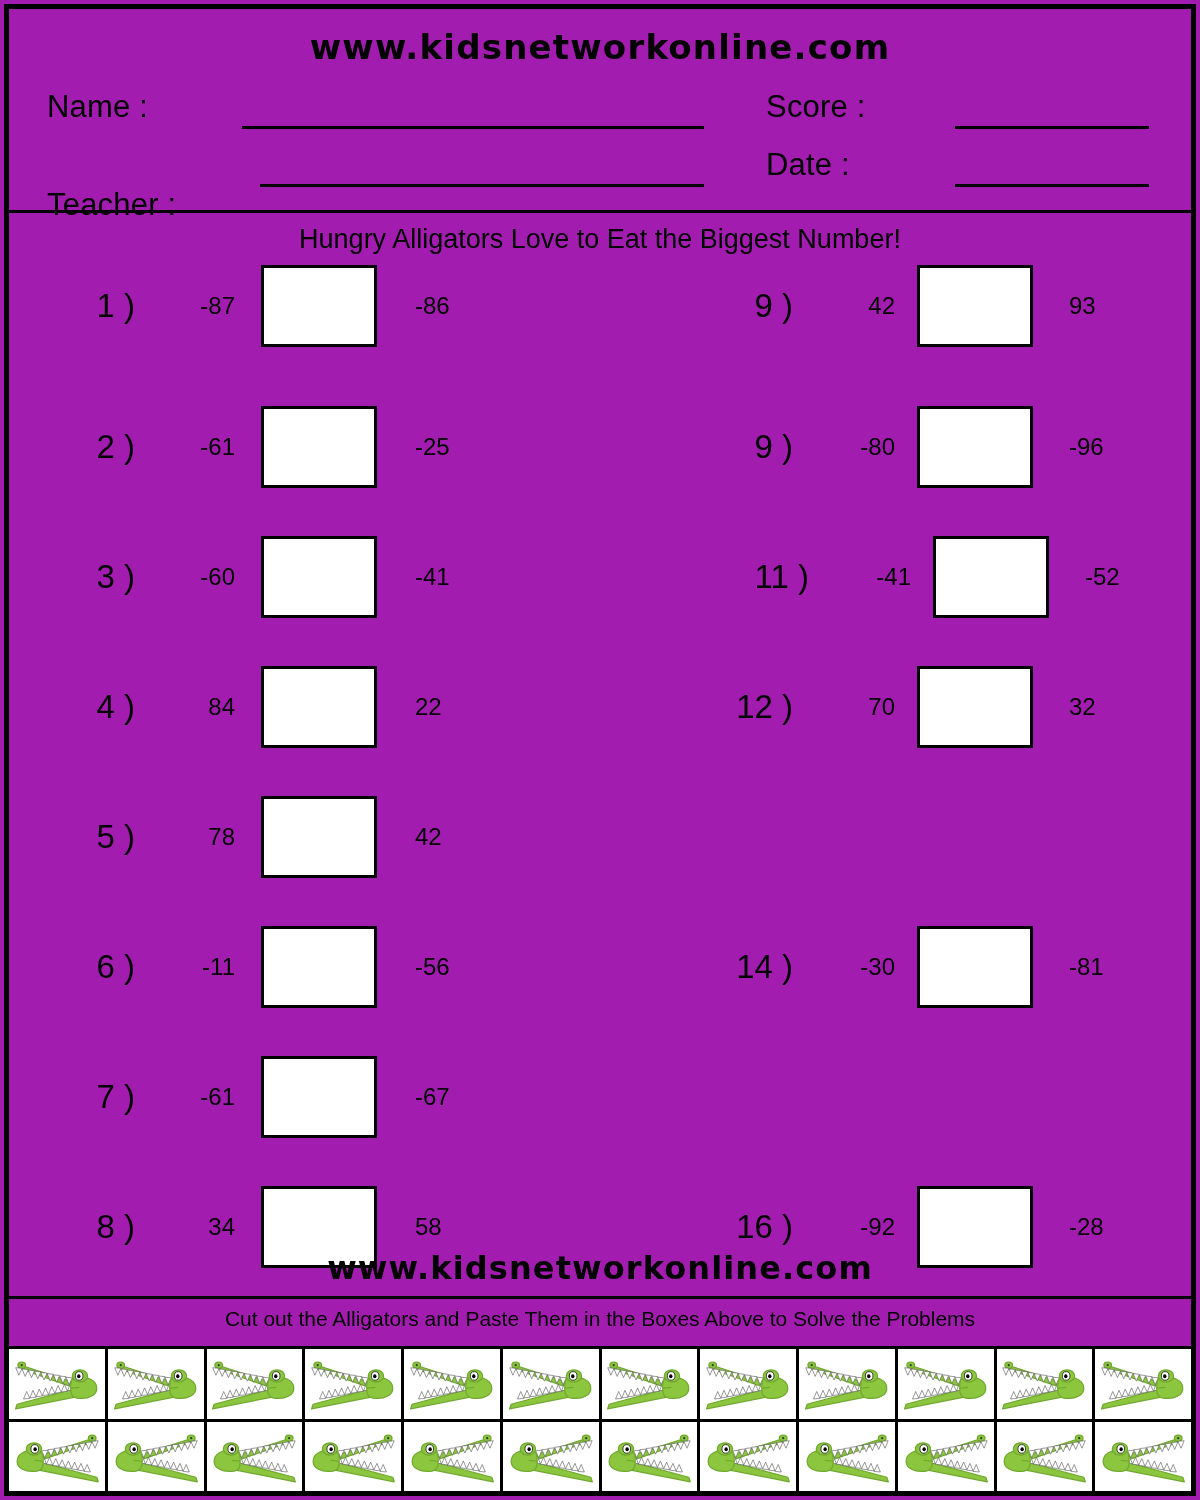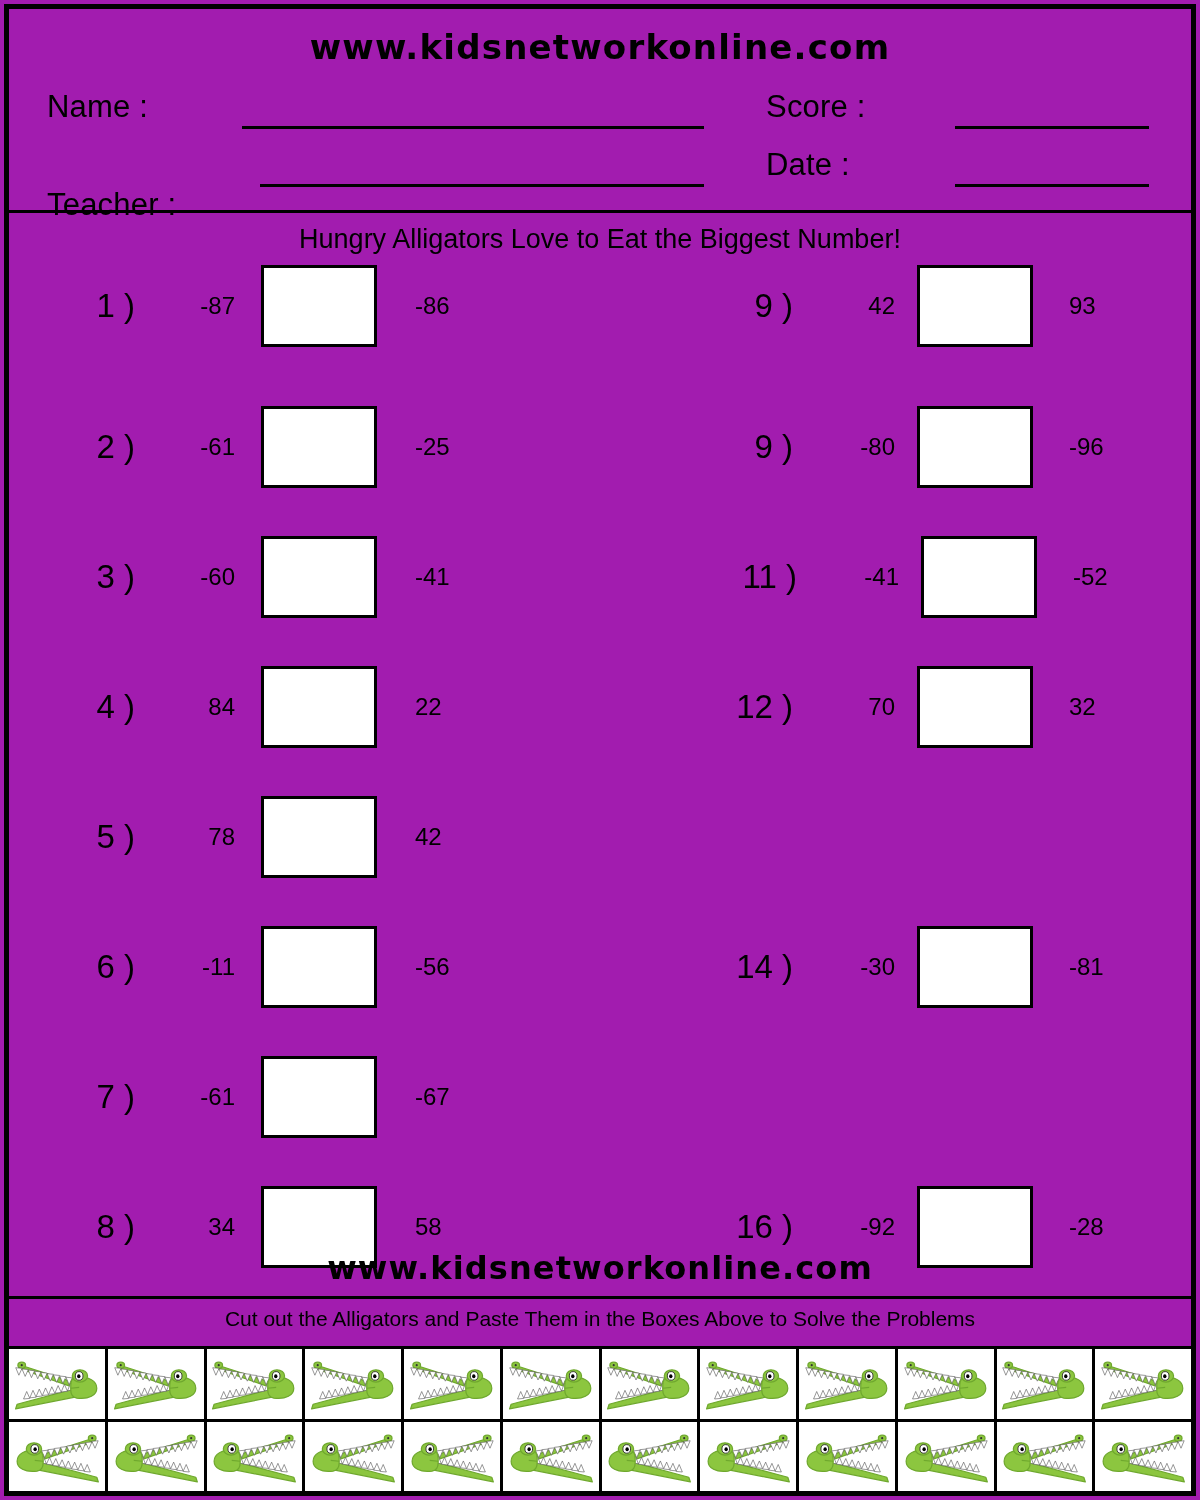--- a/index.html
+++ b/index.html
@@ -292,21 +292,21 @@
       <span class="left-num">42</span>
       <span class="answer-box"></span>
       <span class="right-num">93</span>
     </div>
     <div class="problem col-b" style="top:141px;left:0;width:1182px">
       <span class="idx">9 )</span>
       <span class="left-num">-80</span>
       <span class="answer-box"></span>
       <span class="right-num">-96</span>
     </div>
-    <div class="problem col-b" style="top:271px;left:4px;width:1174px">
+    <div class="problem col-b" style="top:271px;left:16px;width:1174px">
       <span class="idx">11 )</span>
       <span class="left-num">-41</span>
       <span class="answer-box"></span>
       <span class="right-num">-52</span>
     </div>
     <div class="problem col-b" style="top:401px;left:0;width:1182px">
       <span class="idx">12 )</span>
       <span class="left-num">70</span>
       <span class="answer-box"></span>
       <span class="right-num">32</span>

